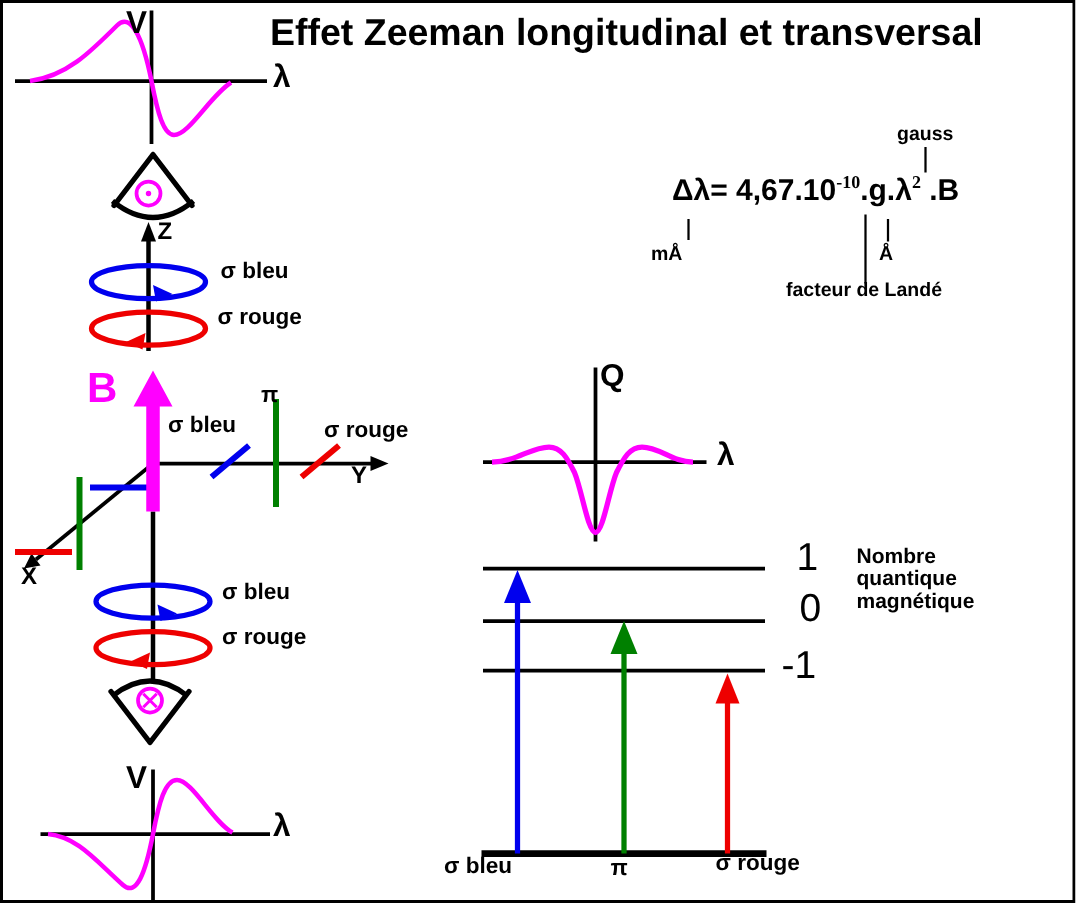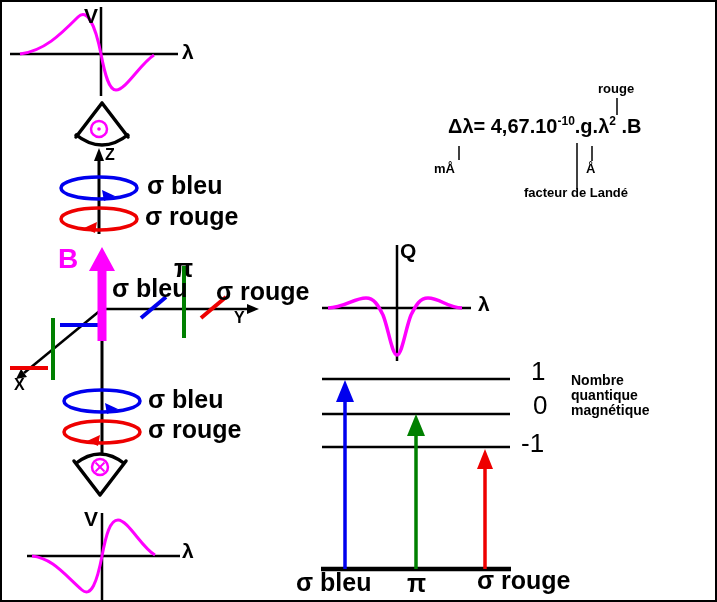--- a/index.html
+++ b/index.html
@@ -5,28 +5,28 @@
   * { margin:0; padding:0; box-sizing:border-box; }
   html,body { background:#fff; }
   body { font-family:"Liberation Sans", sans-serif; }
   .page { position:relative; width:717px; height:602px; background:#ffffff;
           border:2px solid #000; overflow:hidden; }
   .page svg { position:absolute; left:0; top:0; }
   .lbl { position:absolute; color:#000; font-weight:bold; white-space:nowrap;
          line-height:1; z-index:2; }
   .title { font-size:25px; letter-spacing:0px; }
   .greek { font-size:21px; }
-  .sig   { font-size:25px; }
+  .sig   { font-size:15px; }
   .axis  { font-size:16px; }
   .num   { font-weight:normal; font-size:26px; line-height:26px; }
   .small { font-size:13px; }
   .cap   { font-size:14px; line-height:15px; white-space:normal; width:80px; }
   .bfield{ font-size:28px; color:#ff00ff; }
   .formula { font-size:20px; }
-  .formula sup { font-size:12px; vertical-align:8px; }
+  .formula sup { font-size:12px; vertical-align:8px;font-family:Liberation Serif, serif; }
 </style>
 </head>
 <body>
 
 <div class="page">
 
   <svg width="717" height="602" viewBox="0 0 717 602">
 
     <g>
       <line x1="8" y1="52" x2="176" y2="52" stroke="#000" stroke-width="2.5"></line>
@@ -121,20 +121,21 @@
     </g>
 
     <g>
       <line x1="615" y1="96" x2="615" y2="113" stroke="#000" stroke-width="1.5"></line>
       <line x1="457" y1="144" x2="457" y2="158" stroke="#000" stroke-width="1.5"></line>
       <line x1="590" y1="144" x2="590" y2="159" stroke="#000" stroke-width="1.5"></line>
       <line x1="575" y1="141" x2="575" y2="187" stroke="#000" stroke-width="1.5"></line>
     </g>
   </svg>
 
+  <div class="lbl title" style="left:178px;top:8px">Effet Zeeman longitudinal et transversal</div>
 
   <div class="lbl greek" style="left:82px;top:3px">V</div>
   <div class="lbl greek" style="left:180px;top:39px">λ</div>
 
   <div class="lbl axis" style="left:103px;top:145px">Z</div>
   <div class="lbl sig" style="left:145px;top:171px">σ bleu</div>
   <div class="lbl sig" style="left:143px;top:202px">σ rouge</div>
 
   <div class="lbl bfield" style="left:56px;top:243px">B</div>
   <div class="lbl sig" style="left:110px;top:274px">σ bleu</div>
@@ -146,27 +147,27 @@
   <div class="lbl sig" style="left:146px;top:385px">σ bleu</div>
   <div class="lbl sig" style="left:146px;top:415px">σ rouge</div>
 
   <div class="lbl greek" style="left:82px;top:506px">V</div>
   <div class="lbl greek" style="left:180px;top:538px">λ</div>
 
   <div class="lbl greek" style="left:398px;top:238px">Q</div>
   <div class="lbl greek" style="left:476px;top:291px">λ</div>
 
   <div class="lbl formula" style="left:446px;top:113px"><span>Δλ= 4,67.10</span><sup>-10</sup><span>.g.λ</span><sup>2</sup><span> .B</span></div>
-  <div class="lbl small" style="left:596px;top:80px">rouge</div>
+  <div class="lbl small" style="left:596px;top:80px">gauss</div>
   <div class="lbl small" style="left:432px;top:160px">mÅ</div>
   <div class="lbl small" style="left:584px;top:160px">Å</div>
   <div class="lbl small" style="left:522px;top:184px">facteur de Landé</div>
 
   <div class="lbl num" style="left:529px;top:356px">1</div>
   <div class="lbl num" style="left:531px;top:390px">0</div>
   <div class="lbl num" style="left:519px;top:428px">-1</div>
-  <div class="lbl cap" style="left:569px;top:371px">Nombre quantique magnétique</div>
+  <div class="lbl cap" style="left:569px;top:361px">Nombre quantique magnétique</div>
 
   <div class="lbl sig" style="left:294px;top:568px">σ bleu</div>
   <div class="lbl sig" style="left:405px;top:569px">π</div>
   <div class="lbl sig" style="left:475px;top:566px">σ rouge</div>
 
 </div>
 
 </body></html>

